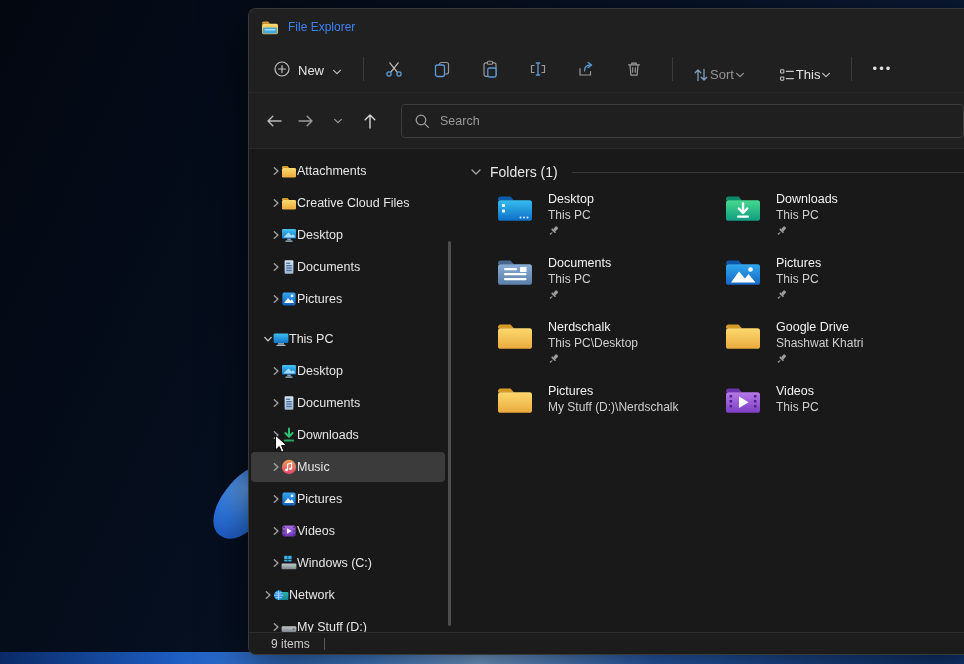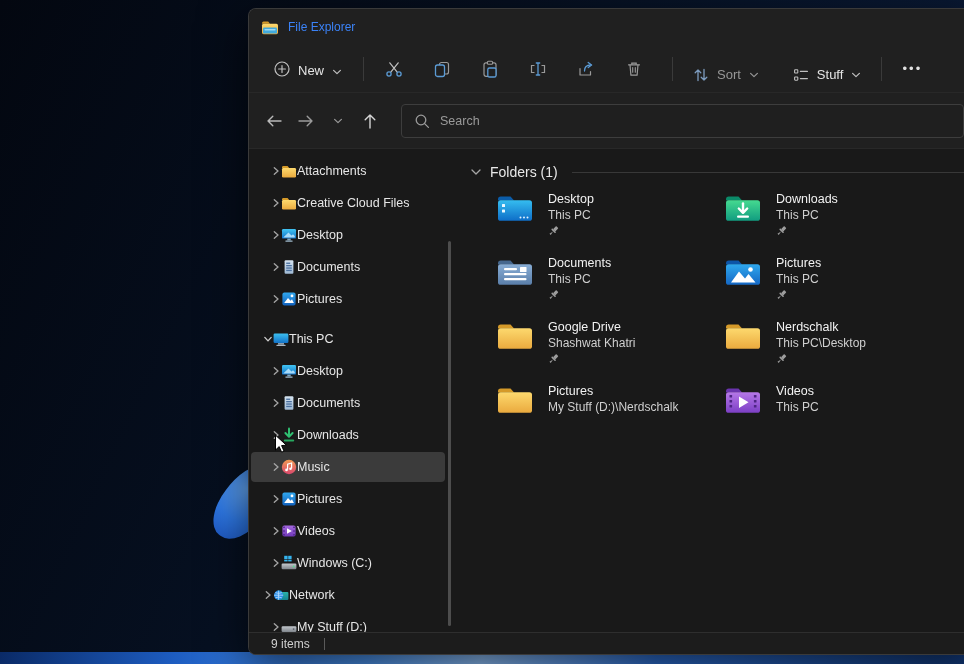--- a/index.html
+++ b/index.html
@@ -25,21 +25,21 @@
     padding-left:12px; gap:9px; }
   .titlebar .title { font-size:12px; color:#3b82f6; }
 
   .toolbar { height:48px; flex:none; background:#202020; display:flex; align-items:center;
     padding:0 14px; border-bottom:1px solid #282828; }
   .tb-div { width:1px; height:24px; background:#3a3a3a; margin:0 10px; flex:none; }
   .tb-new { display:flex; align-items:flex-end; gap:7px; padding:6px 10px; border-radius:4px; cursor:default; }
   .tb-new .lbl { font-size:13px; color:#e4e4e4; }
   .tb-btn { width:40px; height:36px; margin-right:8px; border-radius:4px;
     display:flex; align-items:center; justify-content:center; flex:none; }
-  .tb-labelbtn { display:flex; align-items:center; gap:7px; padding:6px 9px; border-radius:4px;margin-top:12px; }
+  .tb-labelbtn { display:flex; align-items:center; padding:6px 9px; border-radius:4px;margin-top:12px; }
   .tb-labelbtn .lbl { font-size:13px; }
   .lbl-dim { color:#969696; }
   .lbl-lit { color:#e4e4e4; }
   .tb-more { width:40px; height:36px; display:flex; align-items:center; justify-content:center;
     color:#e0e0e0; font-size:13px; letter-spacing:2px; }
 
   .navrow { height:56px; flex:none; background:#202020; display:flex; align-items:center;
     padding:0 0 0 12px; border-bottom:1px solid #282828; }
   .nav-btn { width:26px; height:30px; margin-right:6px; display:flex; align-items:center;
     justify-content:center; border-radius:4px; flex:none; }
@@ -202,21 +202,21 @@
       </div>
       <div style="width:14px"></div>
       <div class="tb-labelbtn">
         <span id="ic-view">
             <svg width="18" height="18" viewBox="0 0 18 18" style="display:block">
               <rect x="2.6" y="3.8" width="3.2" height="3.2" rx="0.6" fill="none" stroke="#c0c0c0" stroke-width="1.1"></rect>
               <rect x="2.6" y="11" width="3.2" height="3.2" rx="0.6" fill="none" stroke="#c0c0c0" stroke-width="1.1"></rect>
               <path d="M8.4 5.4 h7 M8.4 12.6 h7" stroke="#c0c0c0" stroke-width="1.2" stroke-linecap="round"></path>
             </svg>
           </span>
-        <span class="lbl lbl-lit">Stuff</span>
+        <span class="lbl lbl-lit">This</span>
         <span id="ic-view-chev">
             <svg width="12" height="12" viewBox="0 0 12 12" style="display:block">
               <path d="M2.6 4.3 L6 7.7 L9.4 4.3" fill="none" stroke="#c0c0c0" stroke-width="1.2" stroke-linecap="round" stroke-linejoin="round"></path>
             </svg>
           </span>
       </div>
       <div class="tb-div"></div>
       <div class="tb-more">
         <span>•••</span>
       </div>
@@ -712,59 +712,59 @@
                       <path d="M6 6.9 L6.9 11 L5.1 11z"></path>
                     </g>
                   </svg>
                 </div>
               </span>
             </div>
             <div class="tile">
               <span class="fic">
                 <svg width="40" height="32" viewBox="0 0 40 32" style="display:block">
                   <defs>
-                    <linearGradient id="g21" x1="0" y1="0" x2="0" y2="1">
+                    <linearGradient id="g20" x1="0" y1="0" x2="0" y2="1">
                       <stop offset="0" stop-color="#fdd96e"></stop>
                       <stop offset="1" stop-color="#eaaa3e"></stop>
                     </linearGradient>
                   </defs>
                   <path d="M3 14 V7.2 Q3 4.5 5.7 4.5 h9.8 l3.6 4 H3z" fill="#d59a29"></path>
-                  <rect x="3" y="8.2" width="34" height="20.6" rx="2.6" fill="url(#g21)"></rect>
+                  <rect x="3" y="8.2" width="34" height="20.6" rx="2.6" fill="url(#g20)"></rect>
                 </svg>
               </span>
               <span style="min-width:0">
-                <div class="name">Google Drive</div>
-                <div class="loc">Shashwat Khatri</div>
+                <div class="name">Nerdschalk</div>
+                <div class="loc">This PC\Desktop</div>
                 <div class="pin">
                   <svg width="12" height="12" viewBox="0 0 12 12" style="display:block">
                     <g transform="rotate(45 6 5.5)" fill="#9d9d9d">
                       <rect x="4.4" y="0.8" width="3.2" height="4.6" rx="0.8"></rect>
                       <rect x="3.2" y="5.2" width="5.6" height="1.6" rx="0.8"></rect>
                       <path d="M6 6.9 L6.9 11 L5.1 11z"></path>
                     </g>
                   </svg>
                 </div>
               </span>
             </div>
             <div class="tile">
               <span class="fic">
                 <svg width="40" height="32" viewBox="0 0 40 32" style="display:block">
                   <defs>
-                    <linearGradient id="g20" x1="0" y1="0" x2="0" y2="1">
+                    <linearGradient id="g21" x1="0" y1="0" x2="0" y2="1">
                       <stop offset="0" stop-color="#fdd96e"></stop>
                       <stop offset="1" stop-color="#eaaa3e"></stop>
                     </linearGradient>
                   </defs>
                   <path d="M3 14 V7.2 Q3 4.5 5.7 4.5 h9.8 l3.6 4 H3z" fill="#d59a29"></path>
-                  <rect x="3" y="8.2" width="34" height="20.6" rx="2.6" fill="url(#g20)"></rect>
+                  <rect x="3" y="8.2" width="34" height="20.6" rx="2.6" fill="url(#g21)"></rect>
                 </svg>
               </span>
               <span style="min-width:0">
-                <div class="name">Nerdschalk</div>
-                <div class="loc">This PC\Desktop</div>
+                <div class="name">Google Drive</div>
+                <div class="loc">Shashwat Khatri</div>
                 <div class="pin">
                   <svg width="12" height="12" viewBox="0 0 12 12" style="display:block">
                     <g transform="rotate(45 6 5.5)" fill="#9d9d9d">
                       <rect x="4.4" y="0.8" width="3.2" height="4.6" rx="0.8"></rect>
                       <rect x="3.2" y="5.2" width="5.6" height="1.6" rx="0.8"></rect>
                       <path d="M6 6.9 L6.9 11 L5.1 11z"></path>
                     </g>
                   </svg>
                 </div>
               </span>

